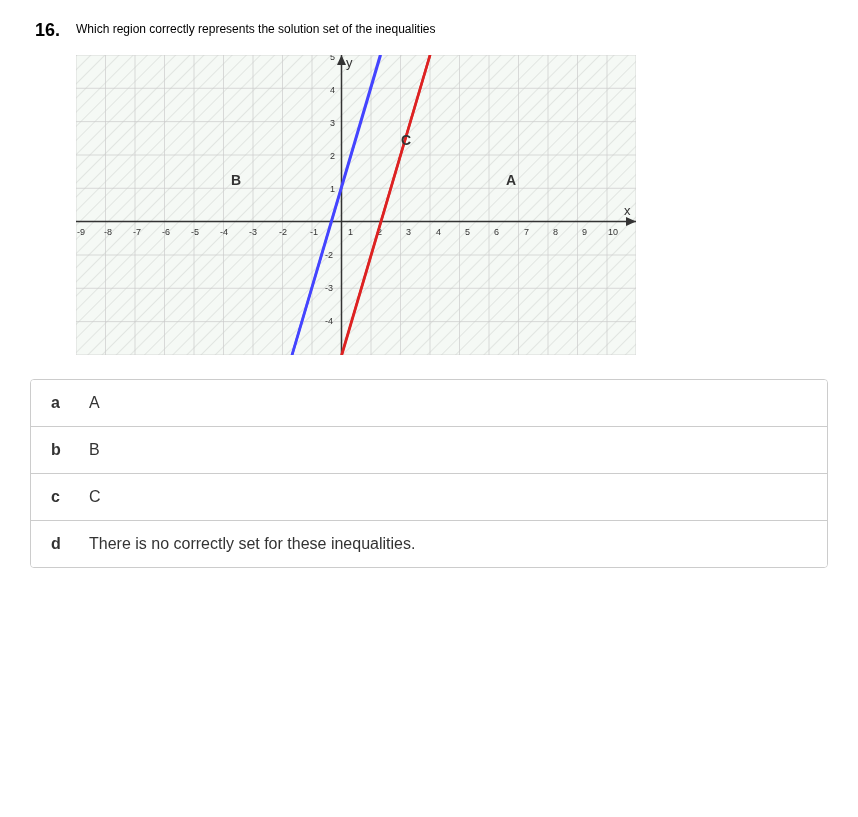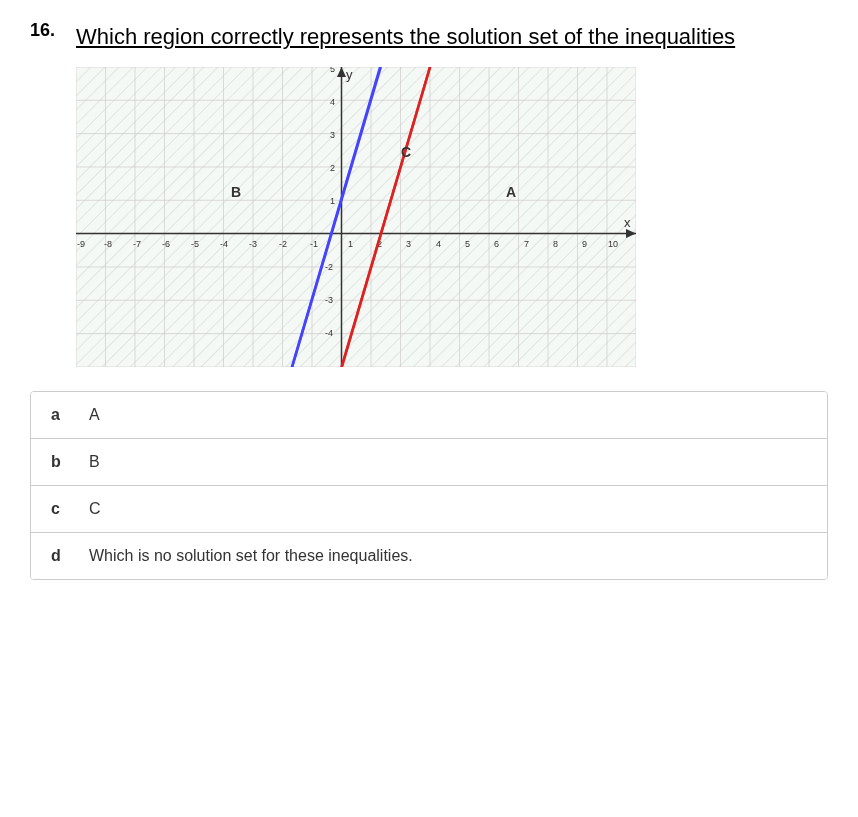--- a/index.html
+++ b/index.html
@@ -12,25 +12,25 @@
     }
     .question-header {
       display: flex;
       gap: 16px;
       margin-bottom: 14px;
     }
     .question-number {
       font-size: 18px;
       font-weight: bold;
       min-width: 30px;
+      text-align: right;
     }
     .question-text {
-      font-size: 22px;
+      font-size: 12px;
       line-height: 1.5;
-      text-decoration: underline;
     }
     .question-text .math-line {
       display: block;
     }
     .graph-container {
       margin: 10px 0 24px 46px;
       width: 560px;
       height: 300px;
       position: relative;
       overflow: hidden;
@@ -194,15 +194,15 @@
   <div class="answer-option">
     <span class="option-letter">b</span>
     <span class="option-text">B</span>
   </div>
   <div class="answer-option">
     <span class="option-letter">c</span>
     <span class="option-text">C</span>
   </div>
   <div class="answer-option">
     <span class="option-letter">d</span>
-    <span class="option-text">Which is no solution set for these inequalities.</span>
+    <span class="option-text">There is no correctly set for these inequalities.</span>
   </div>
 </div>
 
 </body></html>

